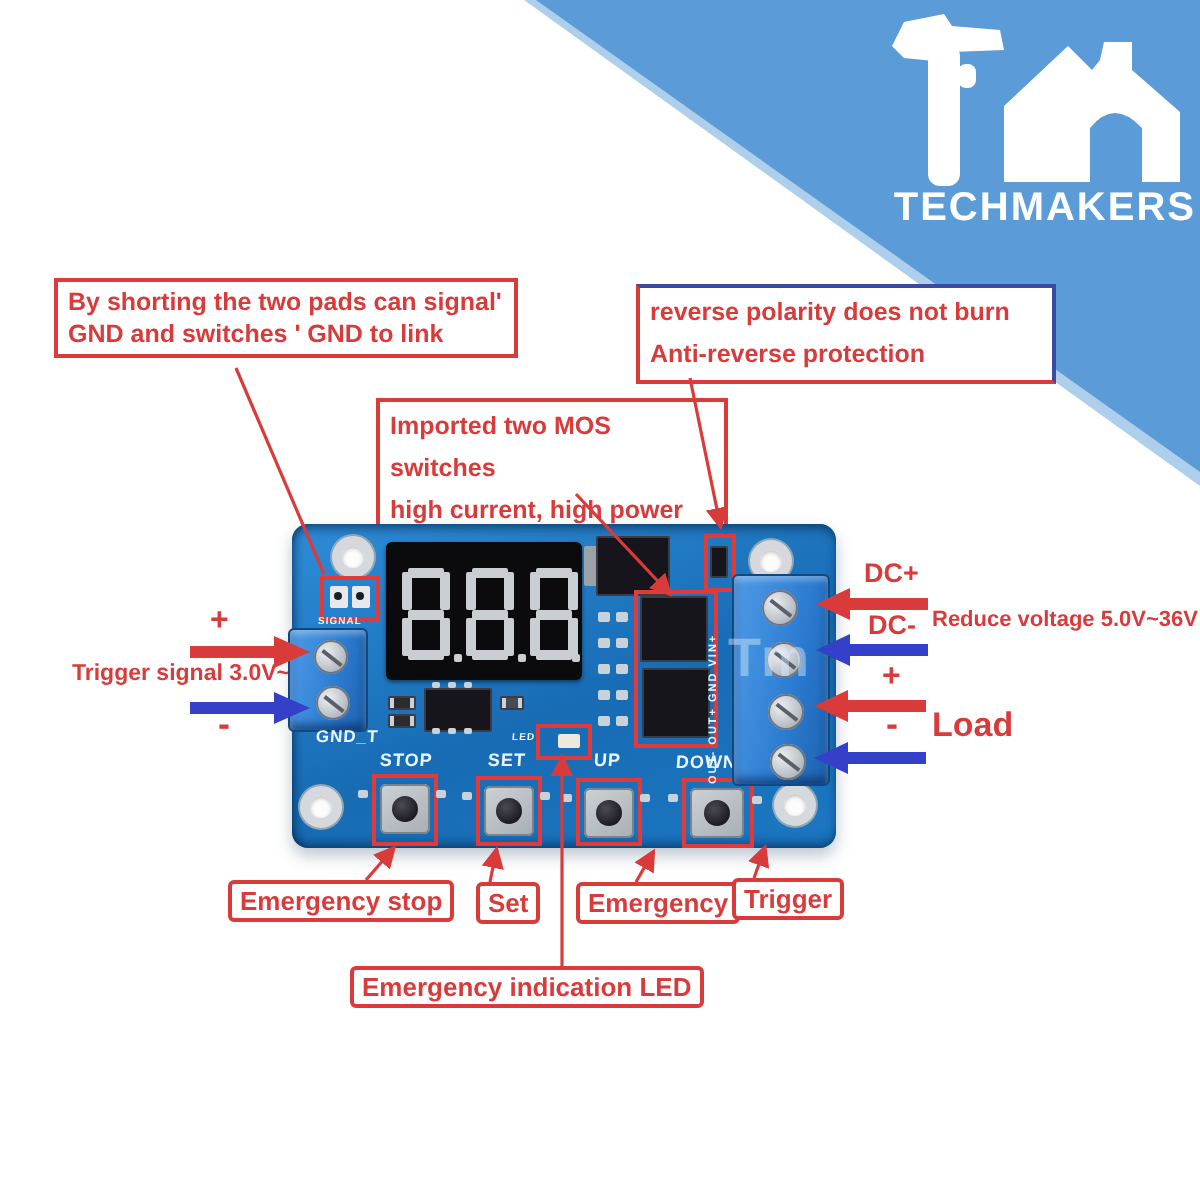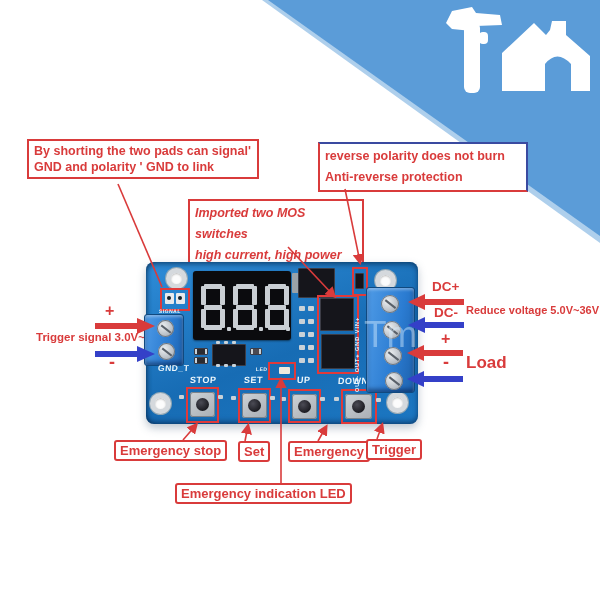--- a/index.html
+++ b/index.html
@@ -57,21 +57,21 @@
   .pad{position:absolute;background:#c9d2d8;border-radius:1px;}
   .term{position:absolute;background:linear-gradient(100deg,#4f9be6,#2b7cd2 60%,#1d61ad);
     border:1px solid #10497f;border-radius:3px;box-shadow:inset 0 2px 3px rgba(255,255,255,.35), inset 0 -3px 4px rgba(0,20,60,.5);}
   .screw{position:absolute;border-radius:50%;background:radial-gradient(circle at 35% 35%,#eceff1,#b9bfc6 60%,#8d959d);
     box-shadow:inset 0 0 0 1px #6d7680;}
   .slot{position:absolute;left:15%;top:46%;width:70%;height:2px;background:#596069;transform:rotate(38deg);}
   .btn-body{position:absolute;left:2px;top:3px;width:25px;height:25px;border-radius:3px;
     background:linear-gradient(145deg,#cdd2d6,#a9aeb4);box-shadow:inset 0 0 0 1px #7c838a;}
   .btn-cap{position:absolute;left:6px;top:6px;width:13px;height:13px;border-radius:50%;
     background:radial-gradient(circle at 38% 35%,#4b4b55,#1c1c22 70%);}
-  .wm{position:absolute;color:rgba(215,238,255,.45);font-weight:normal;font-size:37px;}
+  .wm{position:absolute;color:rgba(215,238,255,.45);font-weight:bold;font-size:27px;}
 </style>
 </head>
 <body>
 
 <div id="stage">
 
   <div class="tri-light"></div>
   <div class="tri"></div>
 
   <svg class="abs" style="left:438px;top:5px;" width="162" height="90" viewBox="0 0 162 90">
@@ -81,32 +81,33 @@
         <polygon points="0,16 6,4 26,0 30,6 54,8 56,18 30,19 26,24 6,22"></polygon>
         <rect x="18" y="15" width="16" height="71" rx="6"></rect>
         <rect x="33" y="25" width="9" height="12" rx="4"></rect>
       </g>
 
       <g transform="translate(62,12)">
         <path d="M2,74 L2,36 L34,6 L46,18 L50,13 L52,4 L66,4 L66,18 L90,39 L90,74 L71,74 L71,47 Q57,32 45,47 L45,74 Z"></path>
       </g>
     </g>
   </svg>
+  <div class="brand-name">TECHMAKERS</div>
 
   <div class="callout lh-tight" style="left:27px;top:139px;width:218px;">
     <div>By shorting the two pads can signal'</div>
-    <div>GND and polarity  ' GND to link</div>
+    <div>GND and switches  ' GND to link</div>
   </div>
 
   <div class="callout filled lh-wide" style="left:318px;top:142px;width:196px;border-color:#3a4aa0 #3a4aa0 #d93b3b #d93b3b;">
     <div>reverse polarity does not burn</div>
     <div>Anti-reverse protection</div>
   </div>
 
-  <div class="callout filled lh-wide" style="left:188px;top:199px;width:162px;font-style:italic;">
+  <div class="callout filled lh-wide" style="left:188px;top:199px;width:162px;">
     <div>Imported two MOS switches</div>
     <div>high current, high power</div>
   </div>
 
   <div class="iolabel" style="left:105px;top:302px;font-size:16px;">+</div>
   <div class="iolabel" style="left:36px;top:331px;font-size:11.5px;">Trigger signal  3.0V~24V</div>
   <div class="iolabel" style="left:109px;top:352px;font-size:18px;">-</div>
 
   <div class="iolabel" style="left:432px;top:279px;font-size:13.5px;">DC+</div>
   <div class="iolabel" style="left:434px;top:305px;font-size:13.5px;">DC-</div>

